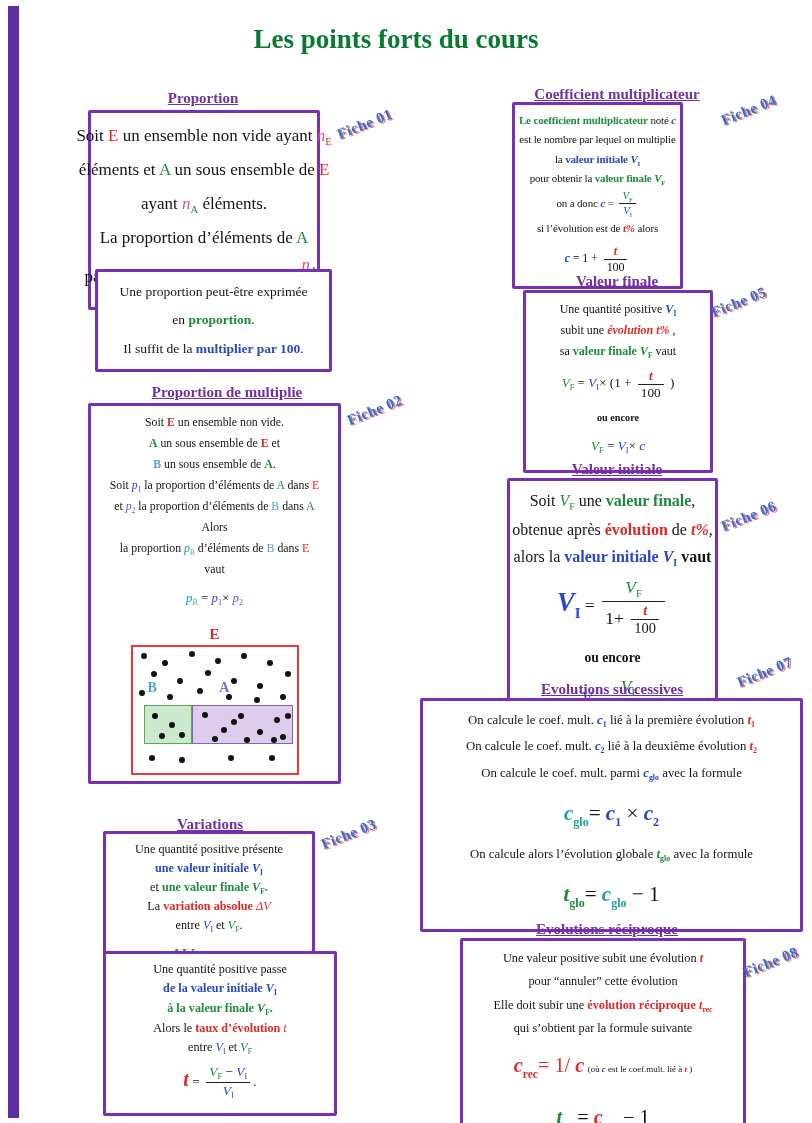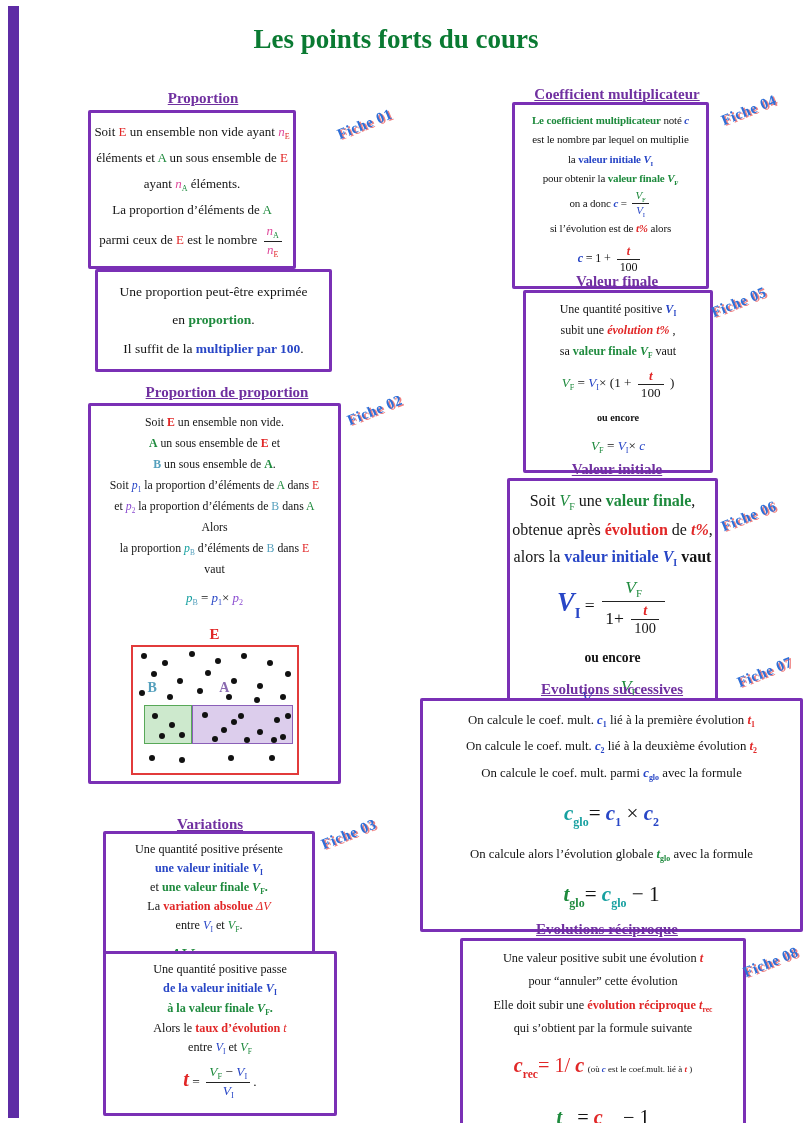--- a/index.html
+++ b/index.html
@@ -45,39 +45,39 @@
   .dot{position:absolute;width:6px;height:6px;border-radius:50%;background:#111;transform:translate(-50%,-50%)}
 </style>
 </head>
 <body>
 
 <div class="page">
   <div class="accent"></div>
   <h1 class="title">Les points forts du cours</h1>
 
   <div class="heading" style="left:203px;top:90px">Proportion</div>
-  <div class="box" style="left:88px;top:110px;width:208px;min-height:143px;font-size:13px;line-height:2">
+  <div class="box" style="left:88px;top:110px;width:232px;min-height:143px;font-size:17px;line-height:2">
       <div class="line"><span>Soit </span><span class="red">E</span><span> un ensemble non vide ayant </span><span class="pink i">n</span><span class="sub red">E</span></div>
       <div class="line"><span>éléments et </span><span class="green">A</span><span> un sous ensemble de </span><span class="red">E</span></div>
       <div class="line"><span>ayant </span><span class="pink i">n</span><span class="sub green">A</span><span> éléments.</span></div>
       <div class="line"><span>La proportion d’éléments de </span><span class="green">A</span></div>
       <div class="line"><span>parmi ceux de </span><span class="red">E</span><span> est le nombre </span><span class="frac">
           <span class="num"><span class="pink i">n</span><span class="sub green">A</span></span>
           <span class="den"><span class="pink i">n</span><span class="sub red">E</span></span>
         </span></div>
     </div>
   <div class="fiche" style="left:336px;top:116px">Fiche 01</div>
 
   <div class="box" style="left:95px;top:269px;width:237px;min-height:87px;font-size:13.5px;line-height:2.1">
       <div class="line"><span>Une proportion peut-être exprimée</span></div>
       <div class="line"><span>en </span><span class="green b">proportion</span><span>.</span></div>
       <div class="line"><span>Il suffit de la </span><span class="blue b">multiplier par 100</span><span>.</span></div>
     </div>
 
-  <div class="heading" style="left:227px;top:384px">Proportion de proportion</div>
+  <div class="heading" style="left:227px;top:384px">Proportion de multiplie</div>
   <div class="box" style="left:88px;top:403px;width:253px;min-height:379px;font-size:11.8px;line-height:1.78">
     <div>
         <div class="line"><span>Soit </span><span class="red b">E</span><span> un ensemble non vide.</span></div>
         <div class="line"><span class="green b">A</span><span> un sous ensemble de </span><span class="red b">E</span><span> et</span></div>
         <div class="line"><span class="cadet b">B</span><span> un sous ensemble de </span><span class="green b">A</span><span>.</span></div>
         <div class="line"><span>Soit </span><span class="blue i">p</span><span class="sub blue">1</span><span> la proportion d’éléments de </span><span class="green">A</span><span> dans </span><span class="red">E</span></div>
         <div class="line"><span>et </span><span class="violet i">p</span><span class="sub violet">2</span><span> la proportion d’éléments de </span><span class="cadet">B</span><span> dans </span><span class="green">A</span></div>
         <div class="line"><span>Alors</span></div>
         <div class="line"><span>la proportion </span><span class="teal i">p</span><span class="sub cadet">B</span><span> d’éléments de </span><span class="cadet">B</span><span> dans </span><span class="red">E</span></div>
         <div class="line"><span>vaut</span></div>
@@ -149,21 +149,21 @@
       <div class="line"><span class="green b">à la valeur finale </span><span class="green b i">V</span><span class="sub green b">F</span><span class="green b">.</span></div>
       <div class="line"><span>Alors le </span><span class="red b">taux d’évolution </span><span class="red i">t</span></div>
       <div class="line"><span>entre </span><span class="blue i">V</span><span class="sub blue">I</span><span> et </span><span class="green i">V</span><span class="sub green">F</span></div>
       <div class="line math"><span class="red big b i">t</span><span> = </span><span class="frac">
           <span class="num"><span class="green i">V</span><span class="sub green">F</span><span> − </span><span class="blue i">V</span><span class="sub blue">I</span></span>
           <span class="den"><span class="blue i">V</span><span class="sub blue">I</span></span>
         </span><span>.</span></div>
     </div>
 
   <div class="heading" style="left:617px;top:86px">Coefficient multiplicateur</div>
-  <div class="box" style="left:512px;top:102px;width:197px;min-height:160px;font-size:11px;line-height:1.75;letter-spacing:-0.15px">
+  <div class="box" style="left:512px;top:102px;width:171px;min-height:160px;font-size:11px;line-height:1.75;letter-spacing:-0.15px">
       <div class="line"><span class="green b">Le coefficient multiplicateur</span><span> noté </span><span class="blue b i">c</span></div>
       <div class="line"><span>est le nombre par lequel on multiplie</span></div>
       <div class="line"><span>la </span><span class="blue b">valeur initiale </span><span class="blue b i">V</span><span class="sub blue b">I</span></div>
       <div class="line"><span>pour obtenir la </span><span class="green b">valeur finale </span><span class="green b i">V</span><span class="sub green b">F</span></div>
       <div class="line"><span>on a donc </span><span class="blue b i">c</span><span> = </span><span class="frac">
           <span class="num"><span class="green i">V</span><span class="sub green">F</span></span>
           <span class="den"><span class="blue i">V</span><span class="sub blue">I</span></span>
         </span></div>
       <div class="line"><span>si l’évolution est de </span><span class="red b i">t%</span><span> alors</span></div>
       <div class="line math"><span class="blue b i">c</span><span> = 1 + </span><span class="frac">

